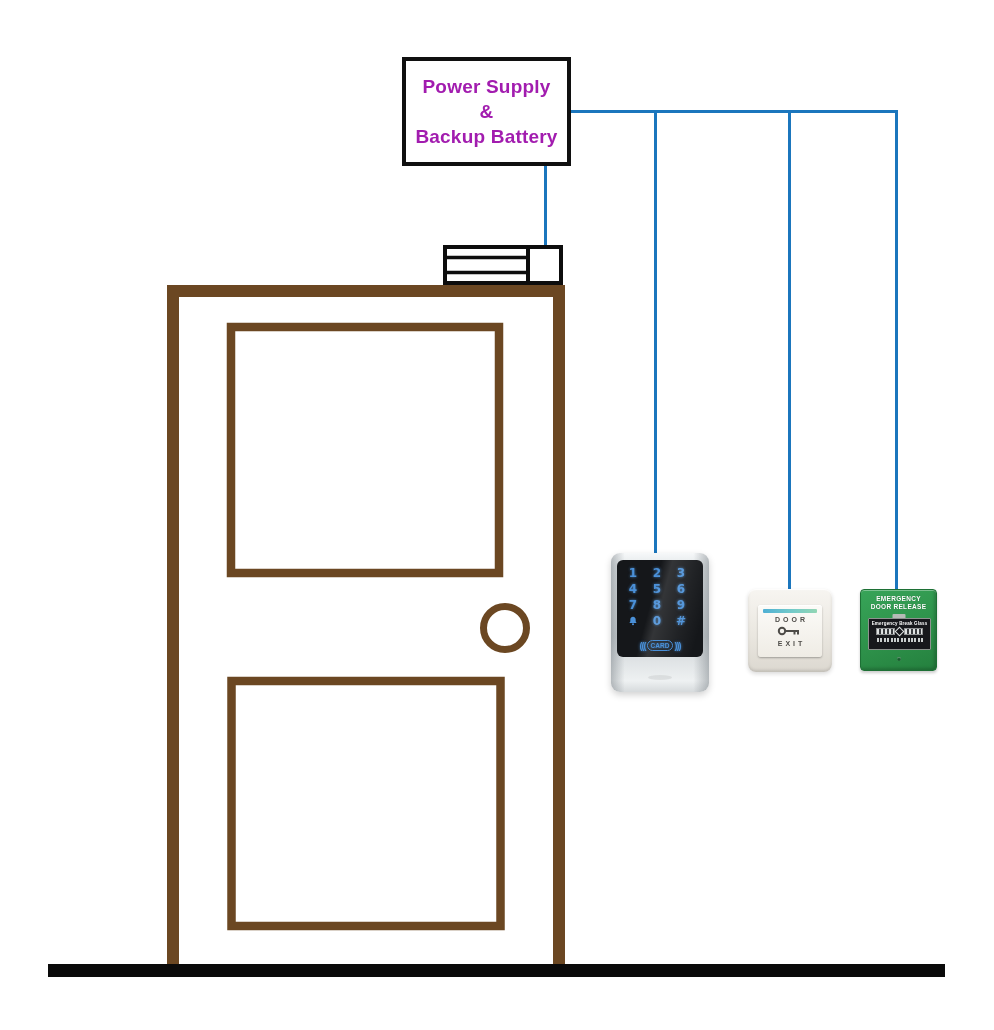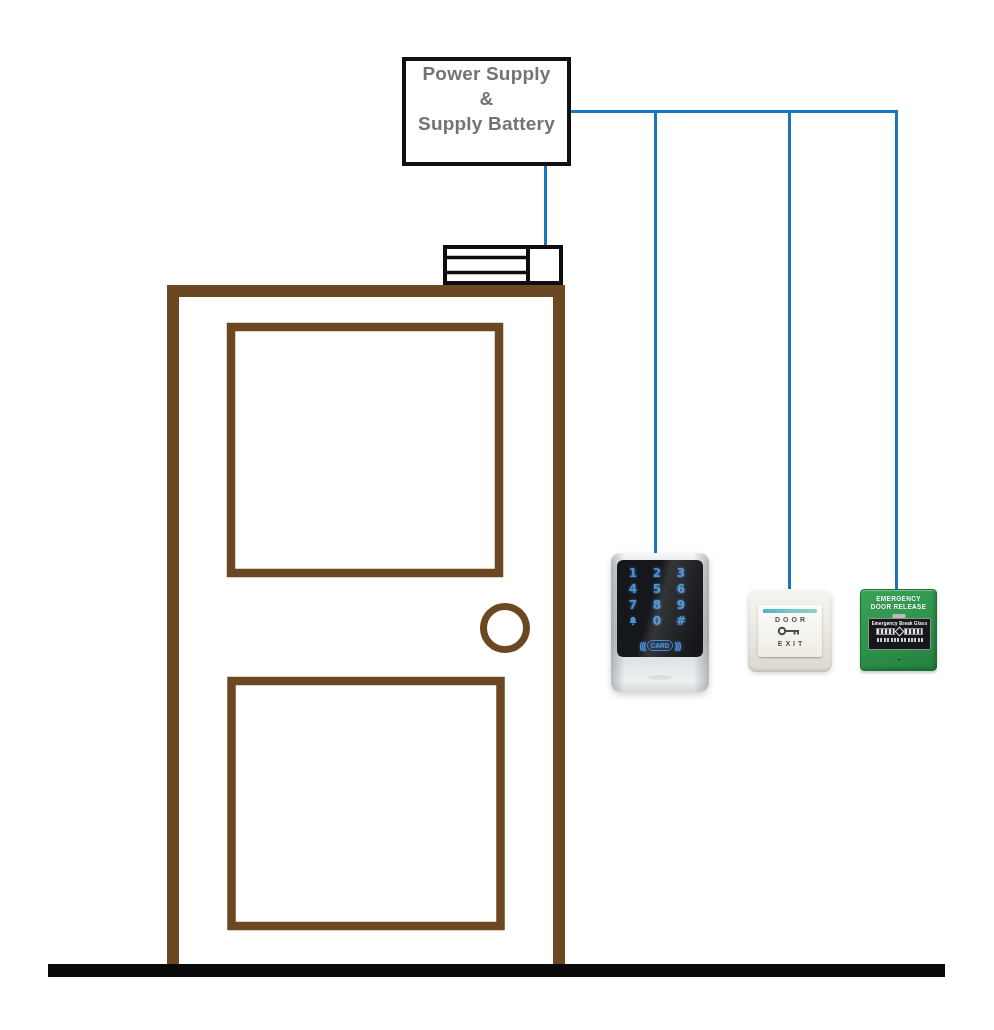--- a/index.html
+++ b/index.html
@@ -6,22 +6,22 @@
   .stage {
     position:relative; width:994px; height:1030px; background:#ffffff;
     overflow:hidden; font-family:"Liberation Sans", sans-serif;
   }
   .layer { position:absolute; left:0; top:0; }
 
   
   .psu {
     position:absolute; left:402px; top:57px; width:169px; height:109px;
     box-sizing:border-box; border:4px solid #101010; background:#ffffff;
-    display:flex; flex-direction:column; align-items:center; 
-    font-size:19px; font-weight:600; color:#737373; line-height:1.32; letter-spacing:0.2px;
+    display:flex; flex-direction:column; align-items:center; justify-content:center;
+    font-size:19px; font-weight:600; color:#a21caf; line-height:1.32; letter-spacing:0.2px;
     z-index:3;
   }
 
   
   .keypad {
     position:absolute; left:611px; top:553px; width:98px; height:139px;
     border-radius:9px; z-index:3;
     background:
       linear-gradient(90deg, rgba(110,118,124,0.45) 0%, rgba(255,255,255,0) 14%, rgba(255,255,255,0) 84%, rgba(110,118,124,0.45) 100%),
       linear-gradient(180deg, #f6f8f9 0%, #e2e6e8 10%, #ced3d6 60%, #eef1f2 92%, #d6dadc 100%);
@@ -154,21 +154,21 @@
       <rect x="231.5" y="681" width="269" height="245" fill="none" stroke="#6b4722" stroke-width="8.5"></rect>
       <circle cx="505" cy="628" r="21.5" fill="none" stroke="#6b4722" stroke-width="7"></circle>
     </g>
 
     <rect x="48" y="964" width="897" height="13" fill="#0a0a0a"></rect>
   </svg>
 
   <div class="psu">
     <div>Power Supply</div>
     <div>&amp;</div>
-    <div>Supply Battery</div>
+    <div>Backup Battery</div>
   </div>
 
   <div class="keypad">
     <div class="screen">
       <div class="keys">
         <span class="key">1</span>
         <span class="key">2</span>
         <span class="key">3</span>
         <span class="key">4</span>
         <span class="key">5</span>

